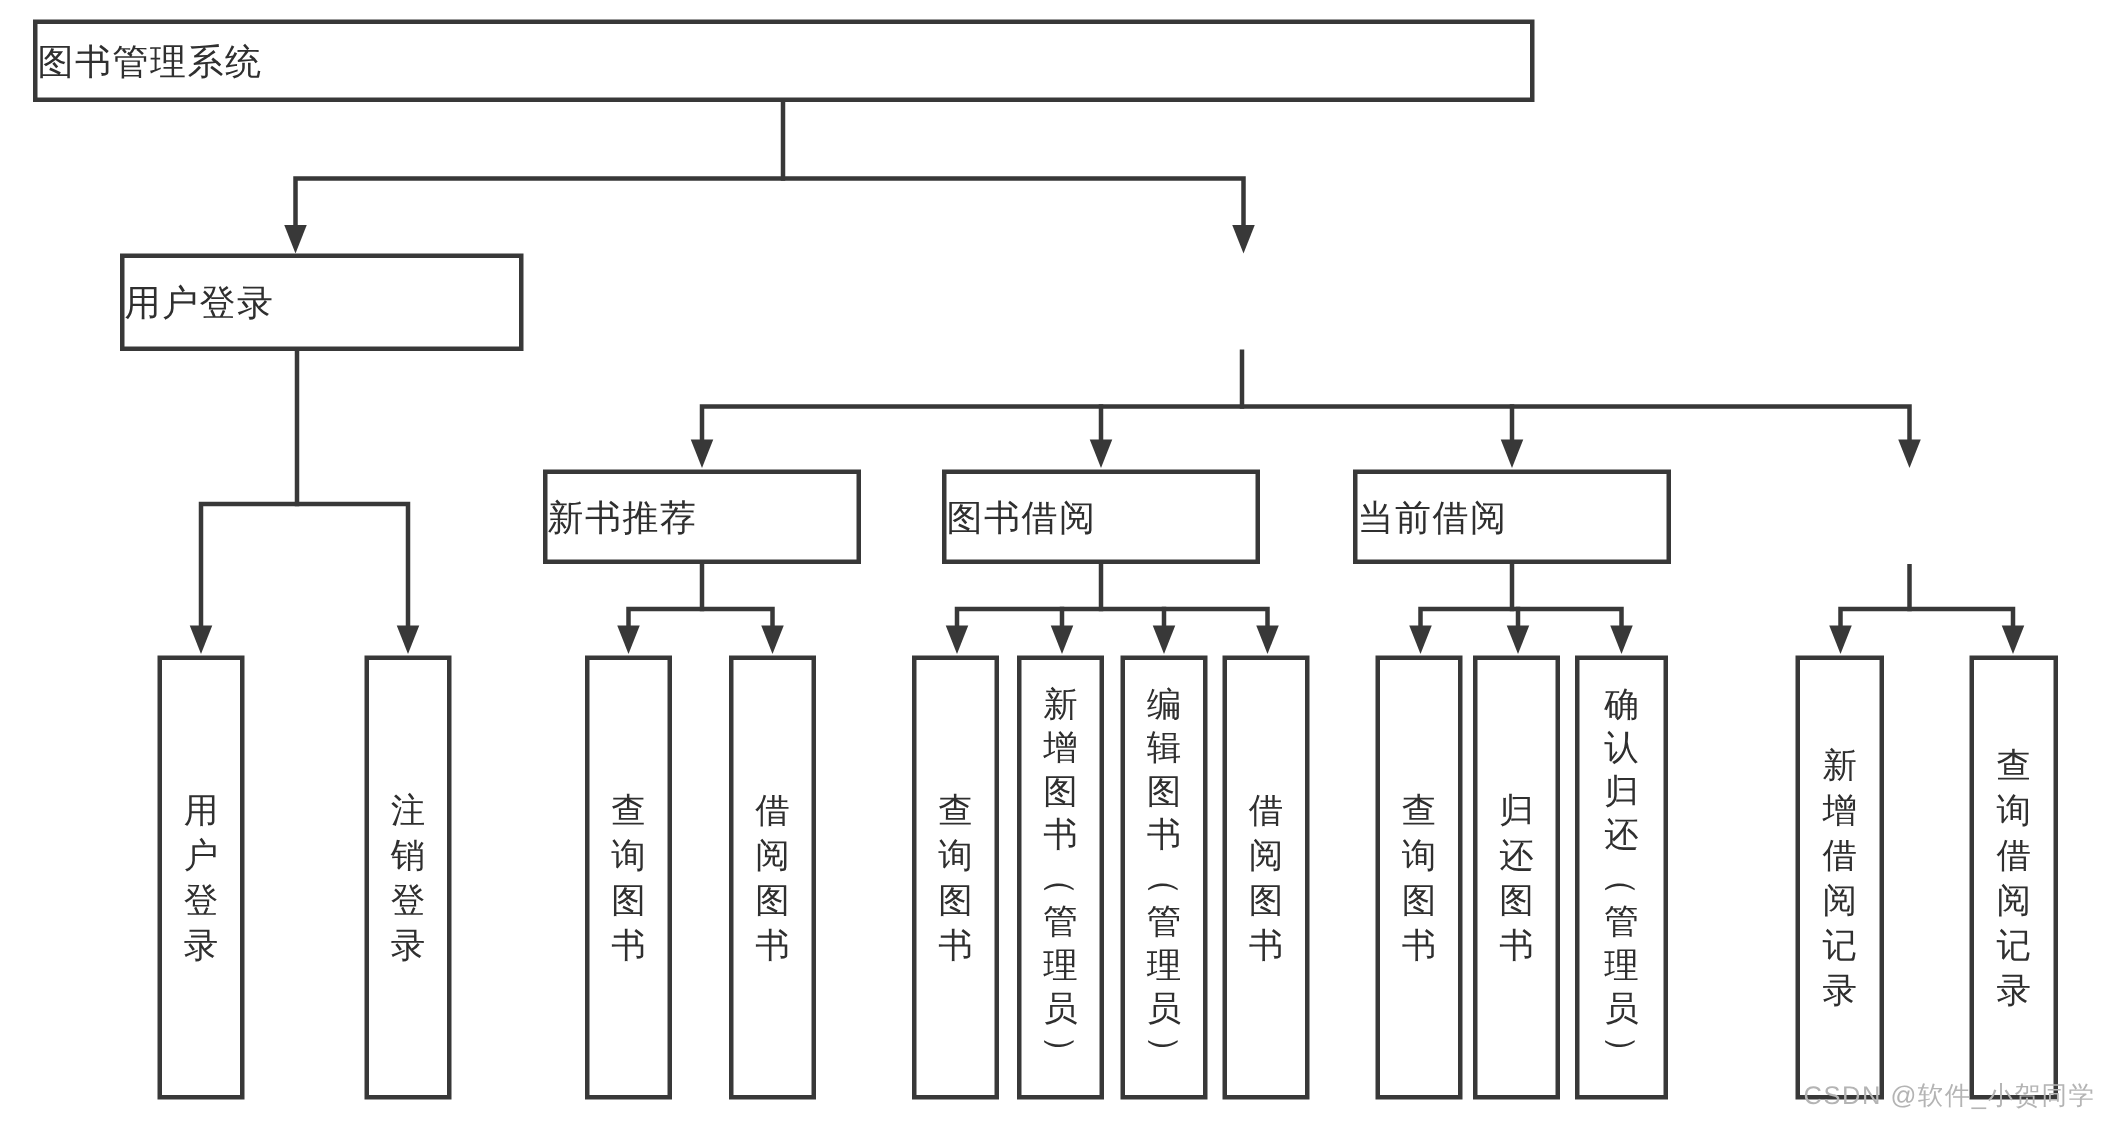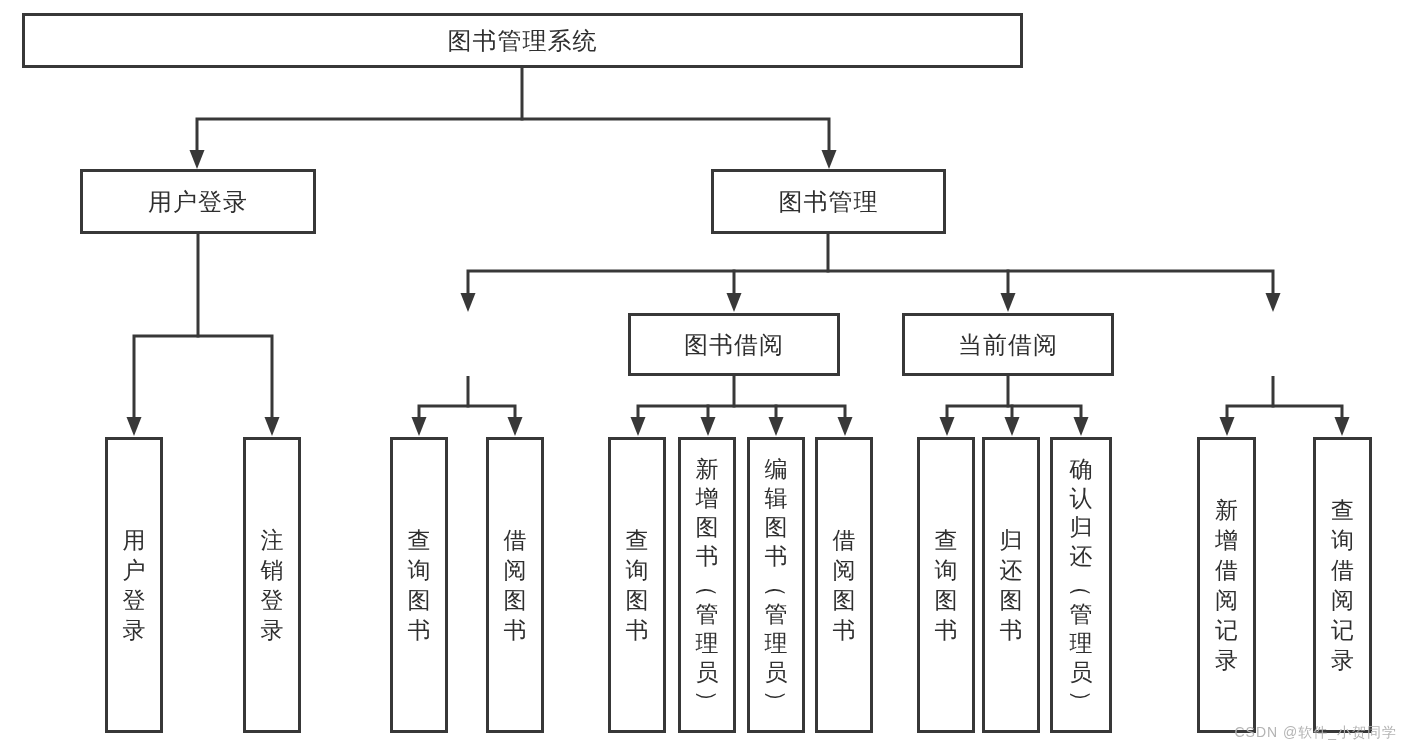--- a/index.html
+++ b/index.html
@@ -26,46 +26,45 @@
   }
   .connectors path { stroke: currentColor; stroke-width: 3; fill: none; }
   .connectors polygon { fill: currentColor; stroke: none; }
   .box {
     position: absolute;
     box-sizing: border-box;
     border: 3px solid var(--line);
     background: #ffffff;
     display: flex;
     align-items: center;
-    justify-content: center;
     font-size: 24px;
     color: var(--text);
     letter-spacing: 1px;
   }
   .root { left: 22px; top: 13px; width: 1001px; height: 55px; }
-  .h1   { top: 169px; width: 236px; height: 65px; }
+  .h1   { top: 169px; width: 269px; height: 65px; }
   .h2   { top: 313px; width: 212px; height: 63px; }
   .leaf { top: 437px; width: 58px; height: 296px; }
   .vtext {
     display: flex;
     flex-direction: column;
     align-items: center;
     justify-content: center;
     width: 100%;
     height: 100%;
     font-size: 23px;
     letter-spacing: 0;
   }
   .vchar { display: block; text-align: center; }
   .vchar.rot { transform: rotate(90deg); }
   .watermark {
     position: absolute;
     right: 8px;
     bottom: 5px;
-    font-size: 14px;
+    font-size: 17px;
     color: var(--watermark);
     letter-spacing: 1px;
     z-index: 5;
     white-space: nowrap;
   }
 </style>
 </head>
 <body>
 
 <div class="stage">
@@ -123,24 +122,24 @@
     </g>
   </svg>
 
   <div class="box root">
     <span>图书管理系统</span>
   </div>
 
   <div class="box h1" style="left:80px;">
     <span>用户登录</span>
   </div>
-  <div class="box h1" style="left:711px; width:235px;">
-    <span>图书管理</span>
-  </div>
-
+
+  <div class="box h2" style="left:362px;">
+    <span>新书推荐</span>
+  </div>
   <div class="box h2" style="left:902px;">
     <span>当前借阅</span>
   </div>
   <div class="box h2" style="left:628px;">
     <span>图书借阅</span>
   </div>
 
   <div class="box leaf" style="left:105px;">
     <div class="vtext">
         <span class="vchar" style="height: 30px; line-height: 30px;">用</span>

